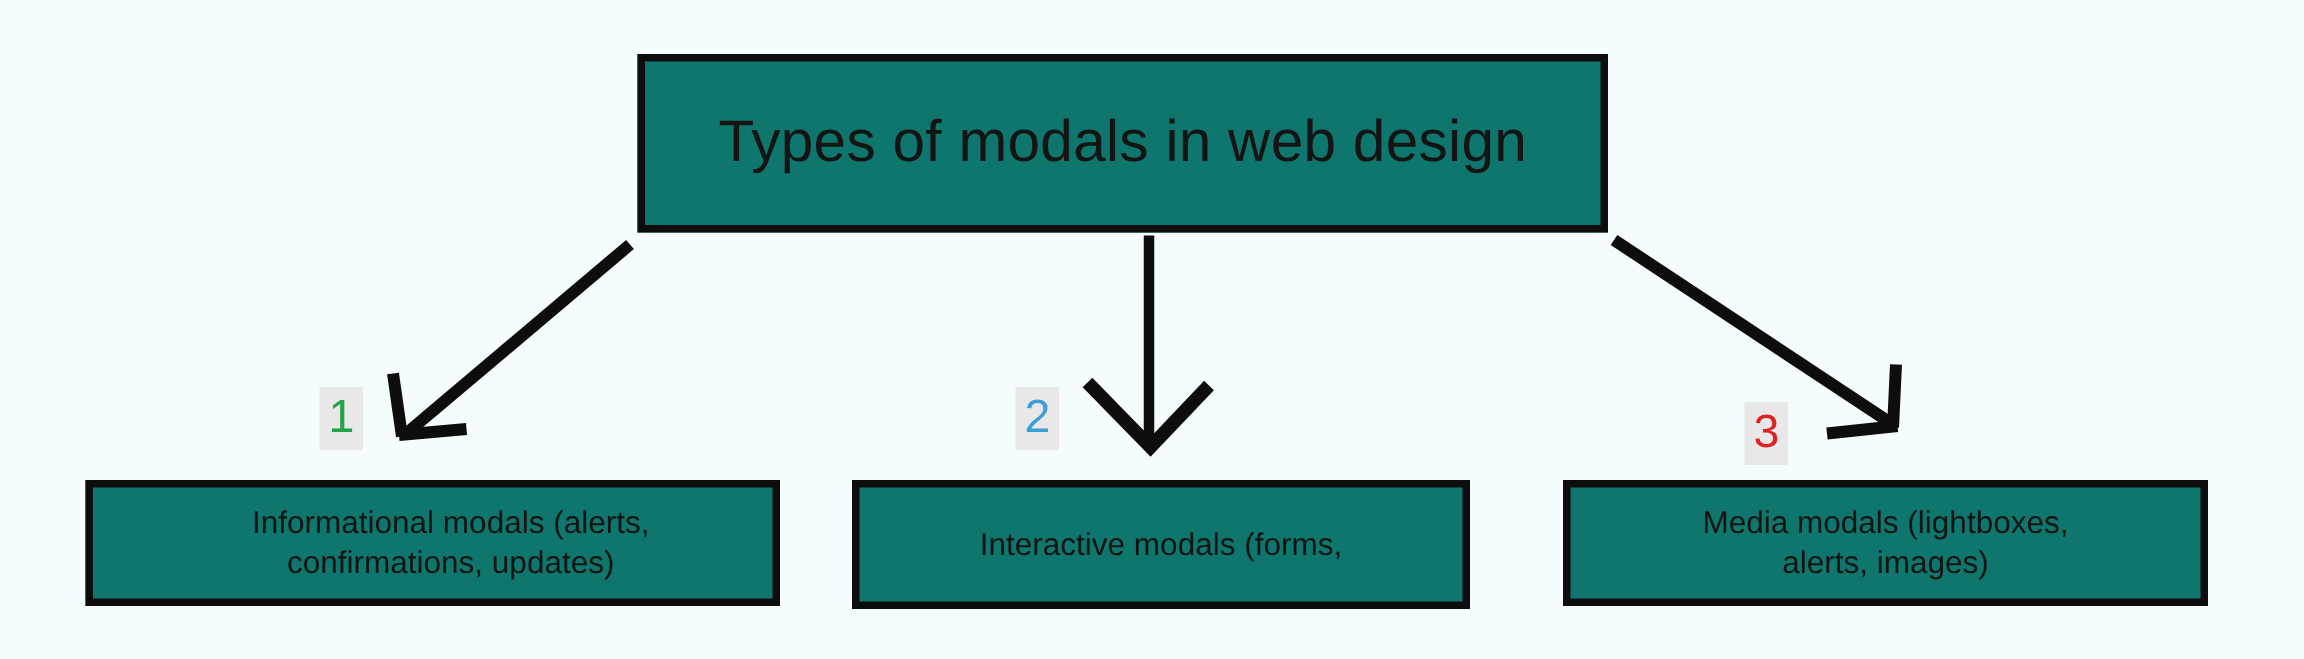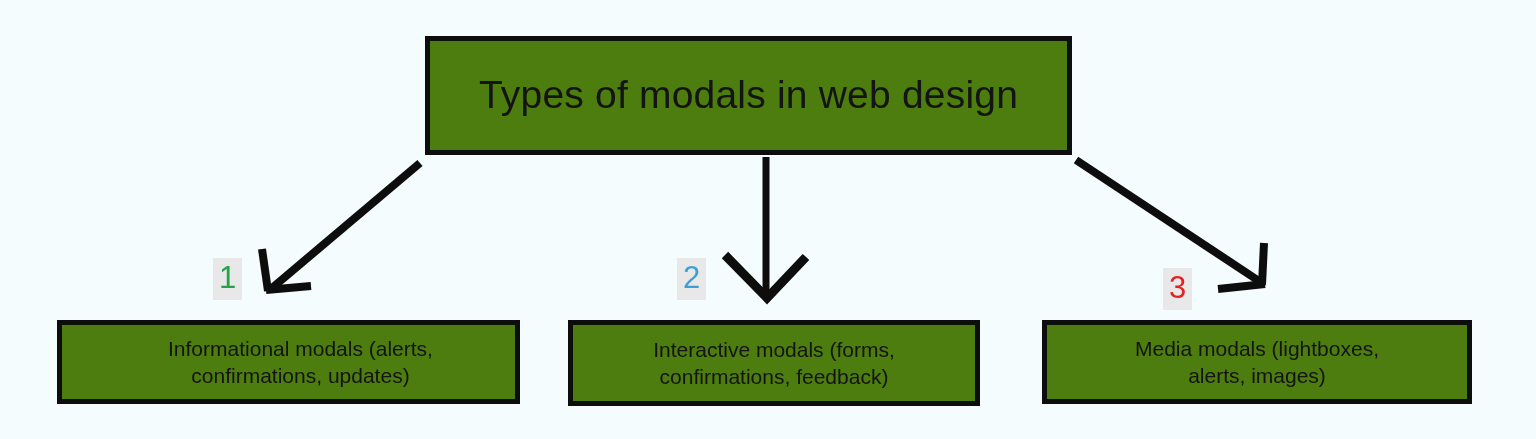--- a/index.html
+++ b/index.html
@@ -22,21 +22,21 @@
   .arrow-layer {
     position: absolute;
     left: 0;
     top: 0;
     width: 1536px;
     height: 439px;
     pointer-events: none;
   }
   .node-box {
     position: absolute;
-    background: #4d7c0f;
+    background: #0f766e;
     border: 5px solid #0d0d0d;
     box-sizing: border-box;
     display: flex;
     align-items: center;
     justify-content: center;
     text-align: center;
     color: #141414;
   }
   #title-box {
     left: 425px;
@@ -140,21 +140,20 @@
   <div class="node-box" id="leaf-box-0">
     <span class="leaf-text">
       <span>Informational modals (alerts,</span><br>
       <span>confirmations, updates)</span>
     </span>
   </div>
 
   <div class="node-box" id="leaf-box-1">
     <span class="leaf-text">
       <span>Interactive modals (forms,</span><br>
-      <span>confirmations, feedback)</span>
     </span>
   </div>
 
   <div class="node-box" id="leaf-box-2">
     <span class="leaf-text">
       <span>Media modals (lightboxes,</span><br>
       <span>alerts, images)</span>
     </span>
   </div>
 

